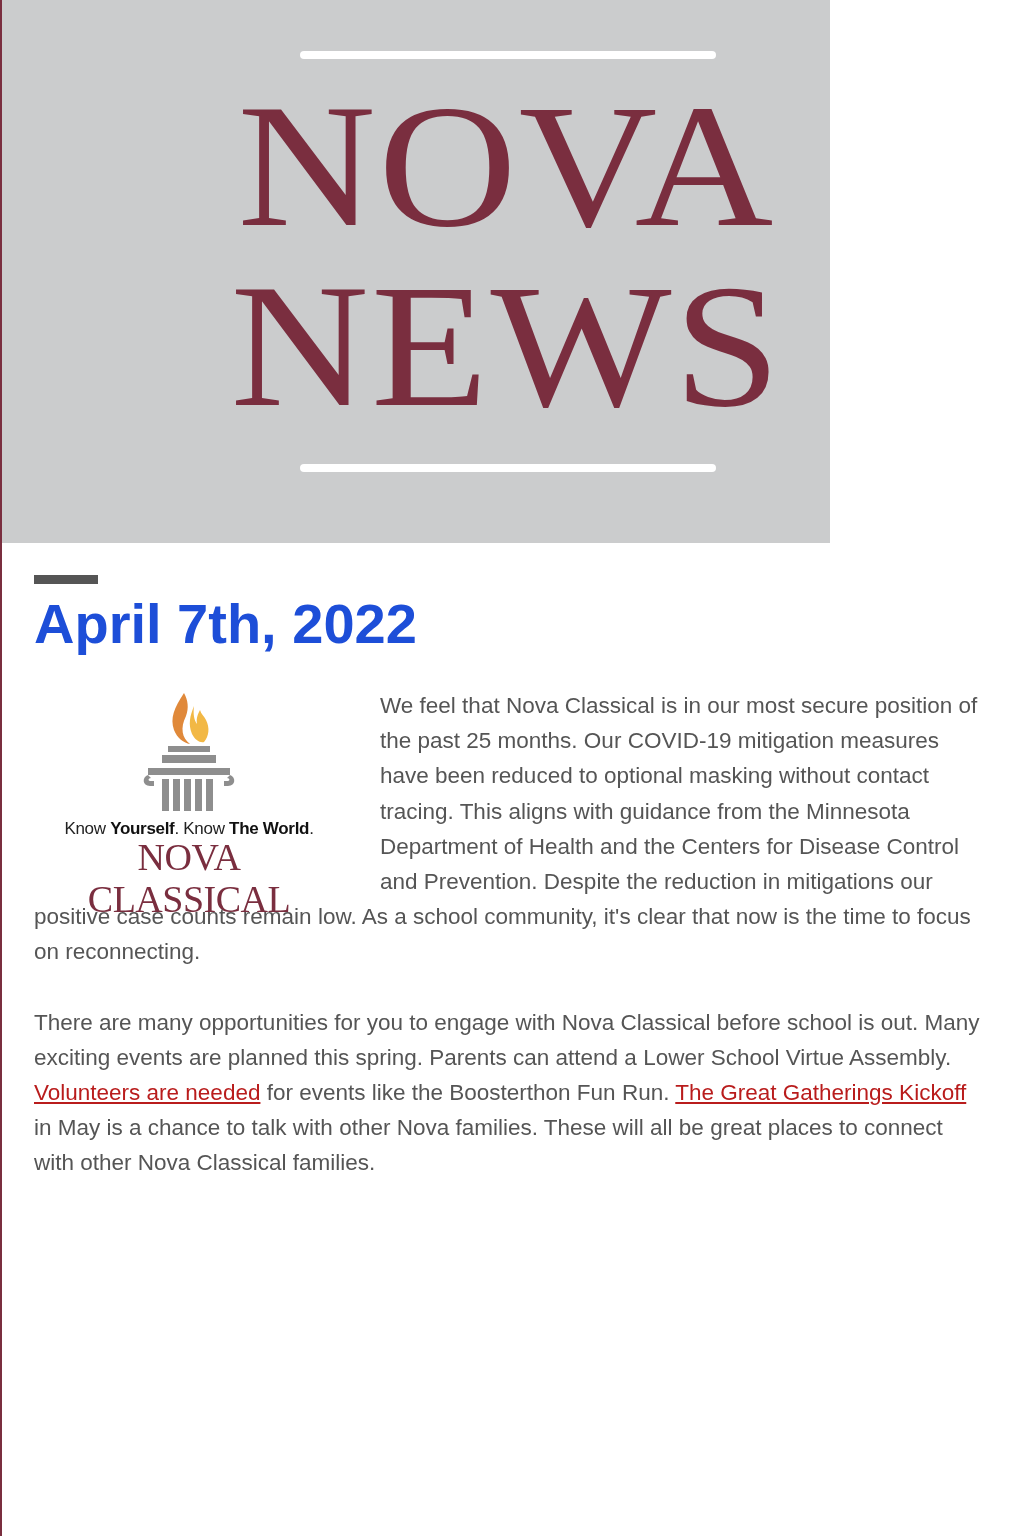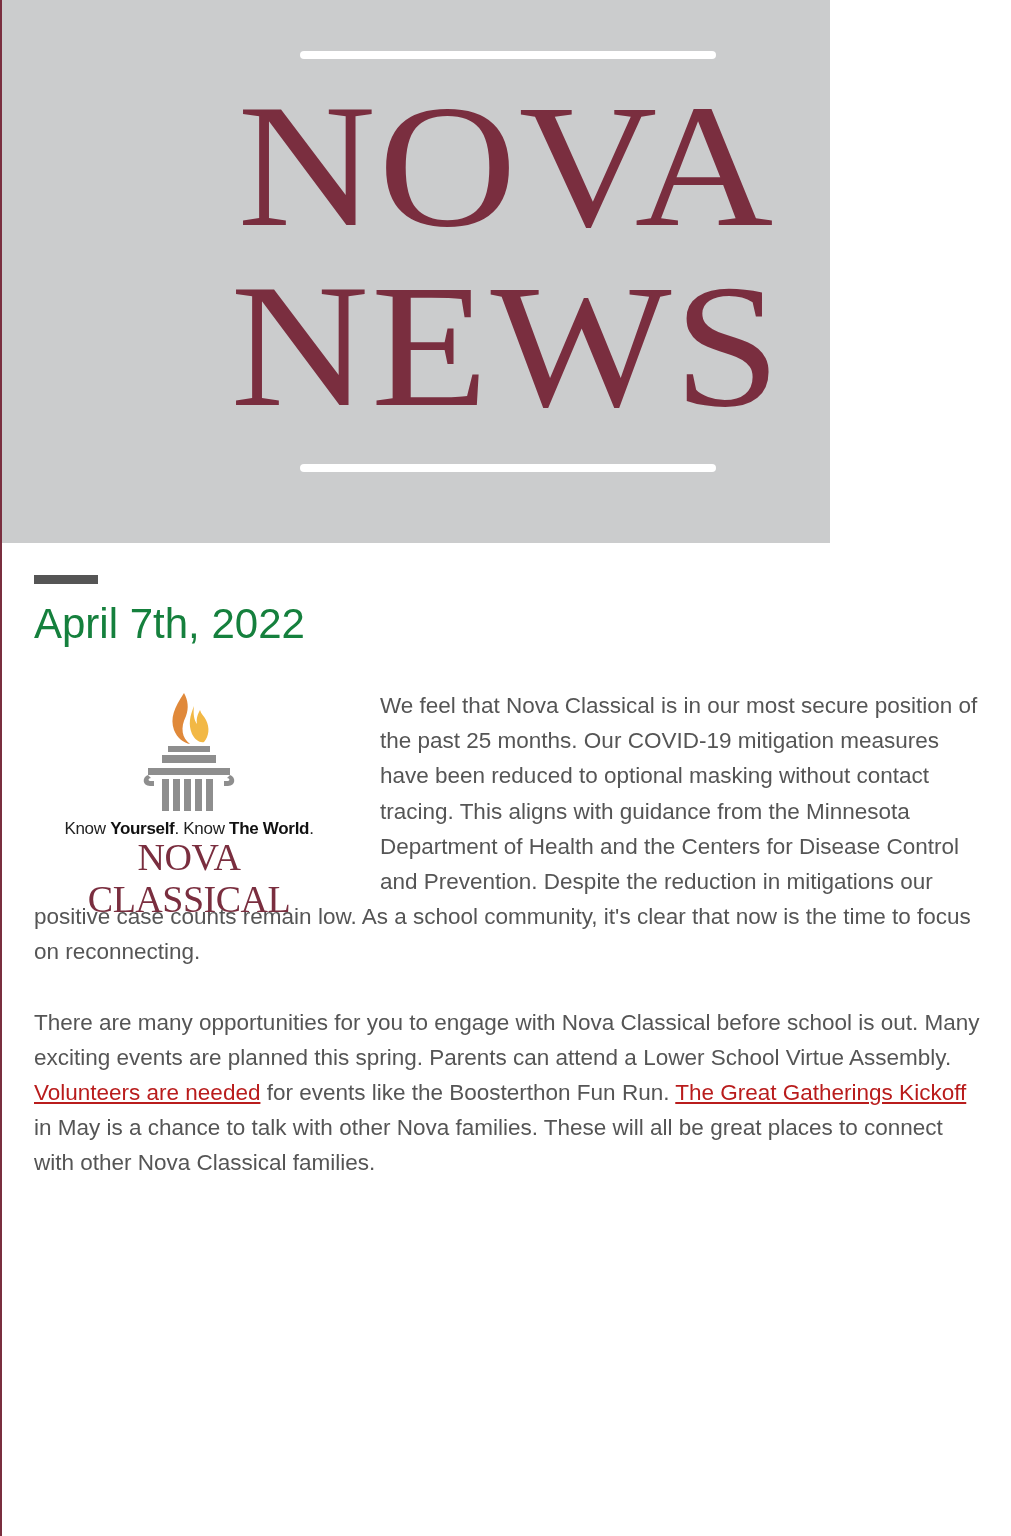--- a/index.html
+++ b/index.html
@@ -30,21 +30,21 @@
     }
     .title-line.l1 { top: 78px; transform: scaleX(1.09); }
     .title-line.l2 { top: 258px; transform: scaleX(1.09); }
 
     .date-bar {
       position: absolute; left: 34px; top: 575px; width: 64px; height: 9px;
       background: #555555;
     }
     .date-heading {
       position: absolute; left: 34px; top: 598px;
-      font-size: 42px; font-weight: normal; color: #15803d; line-height: 52px;
+      font-size: 56px; font-weight: bold; color: #1d4ed8; line-height: 52px;
     }
 
     .logo {
       position: absolute; left: 34px; top: 688px; width: 310px; height: 220px;
     }
     .logo .tagline {
       position: absolute; left: 0; top: 131px; width: 310px; text-align: center;
       font-size: 17px; color: #222; letter-spacing: -0.3px;
     }
     .logo .tagline b { font-weight: bold; color: #111; }

